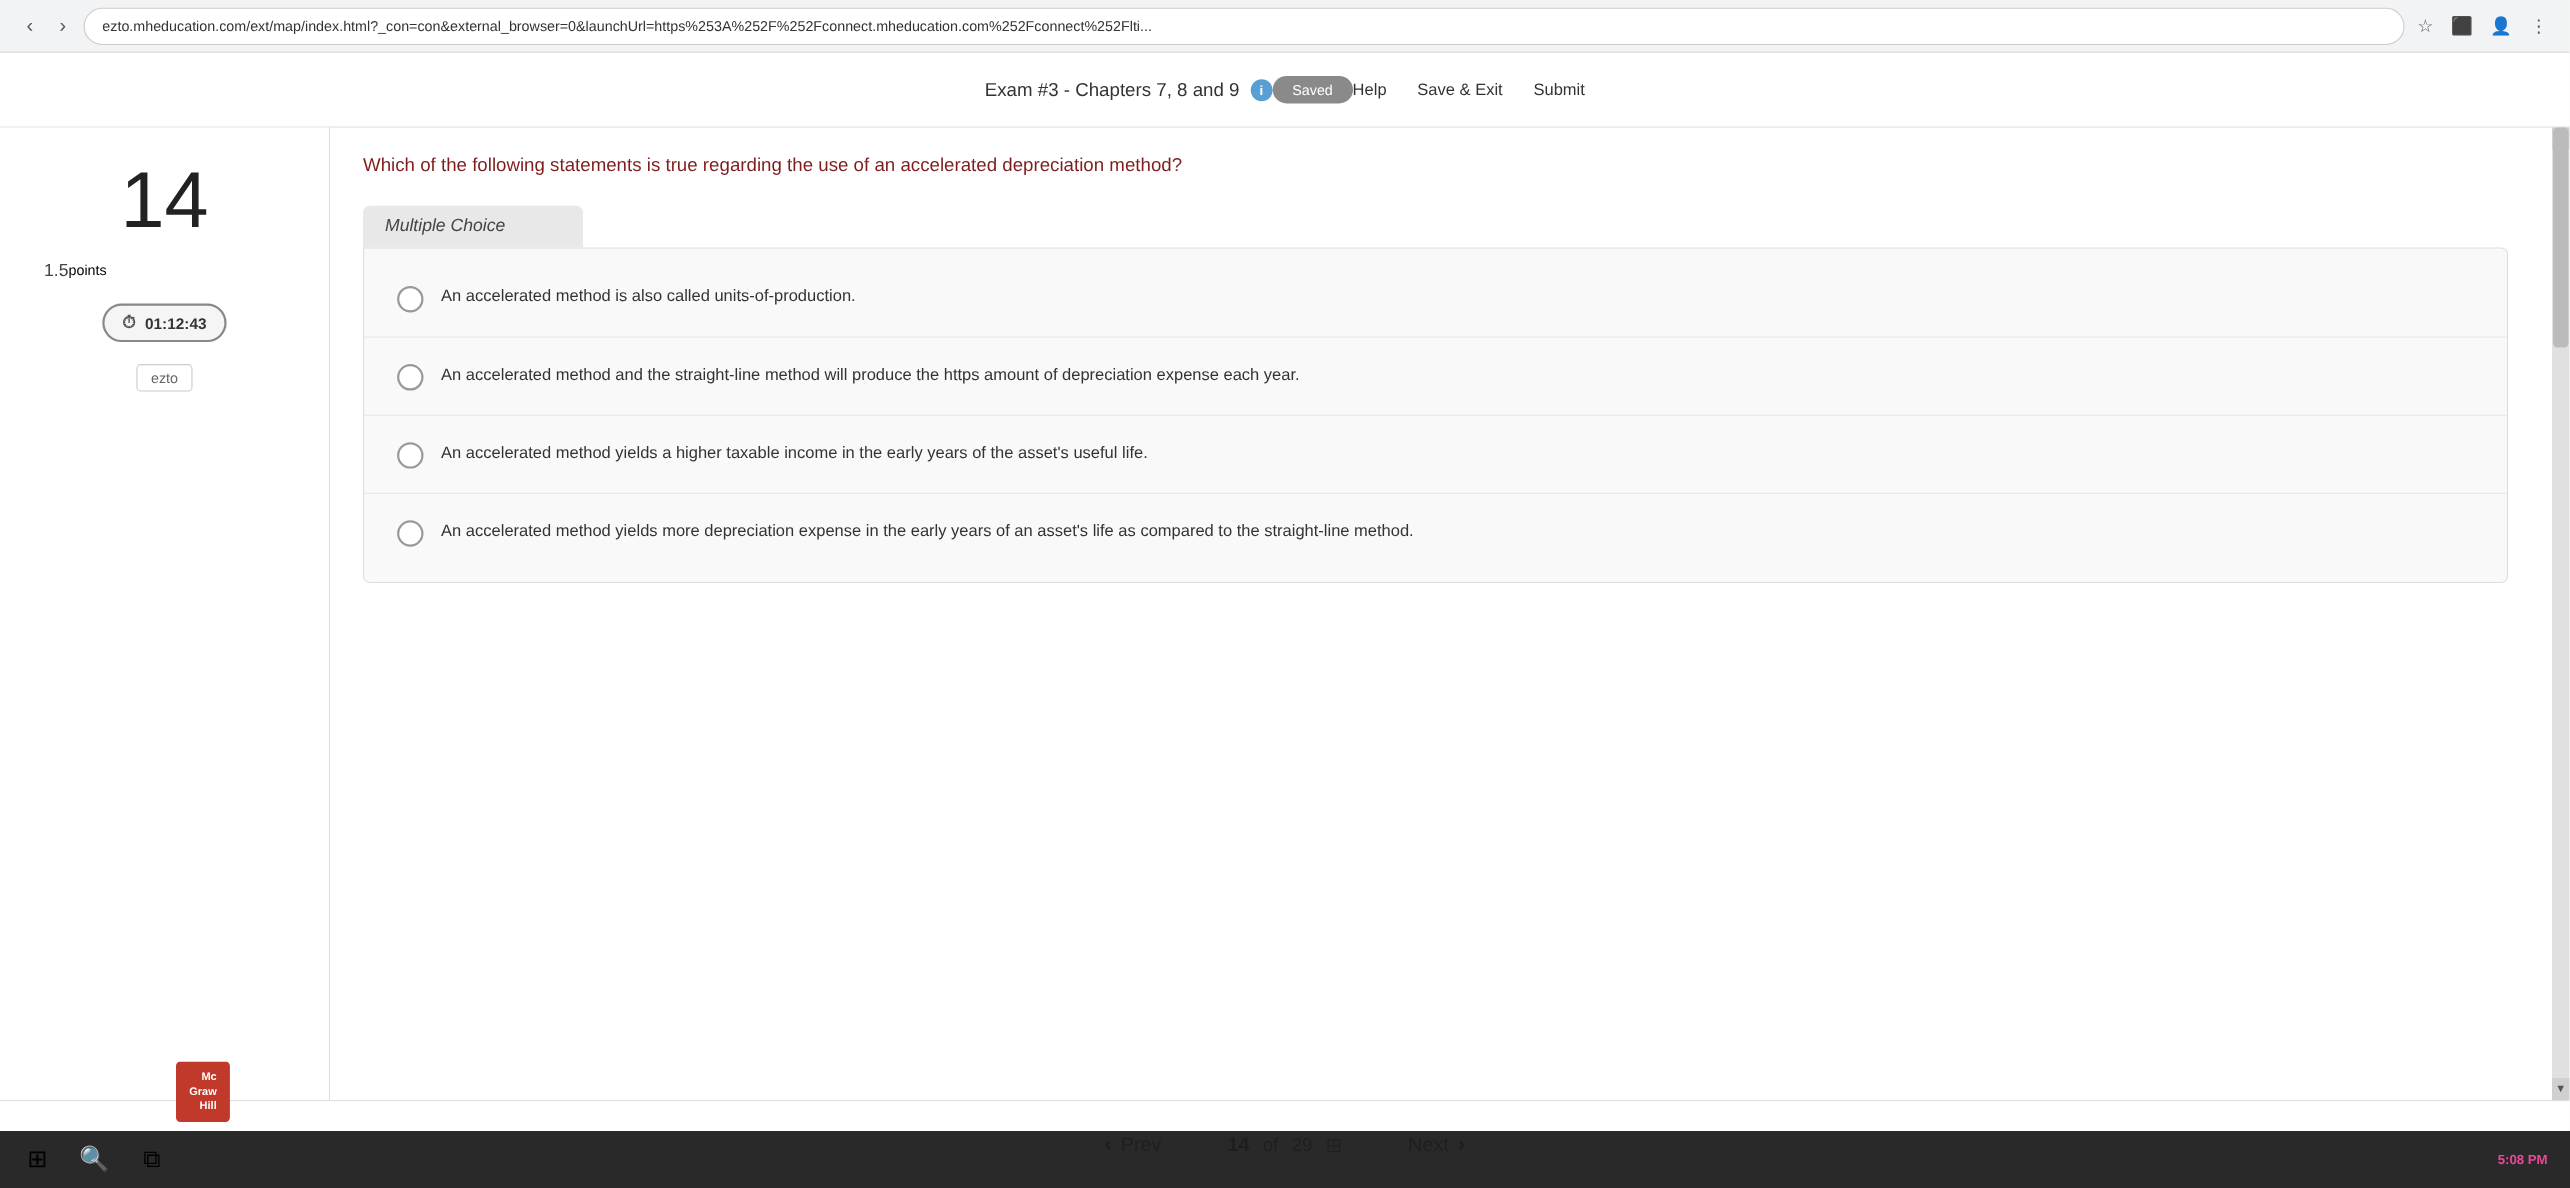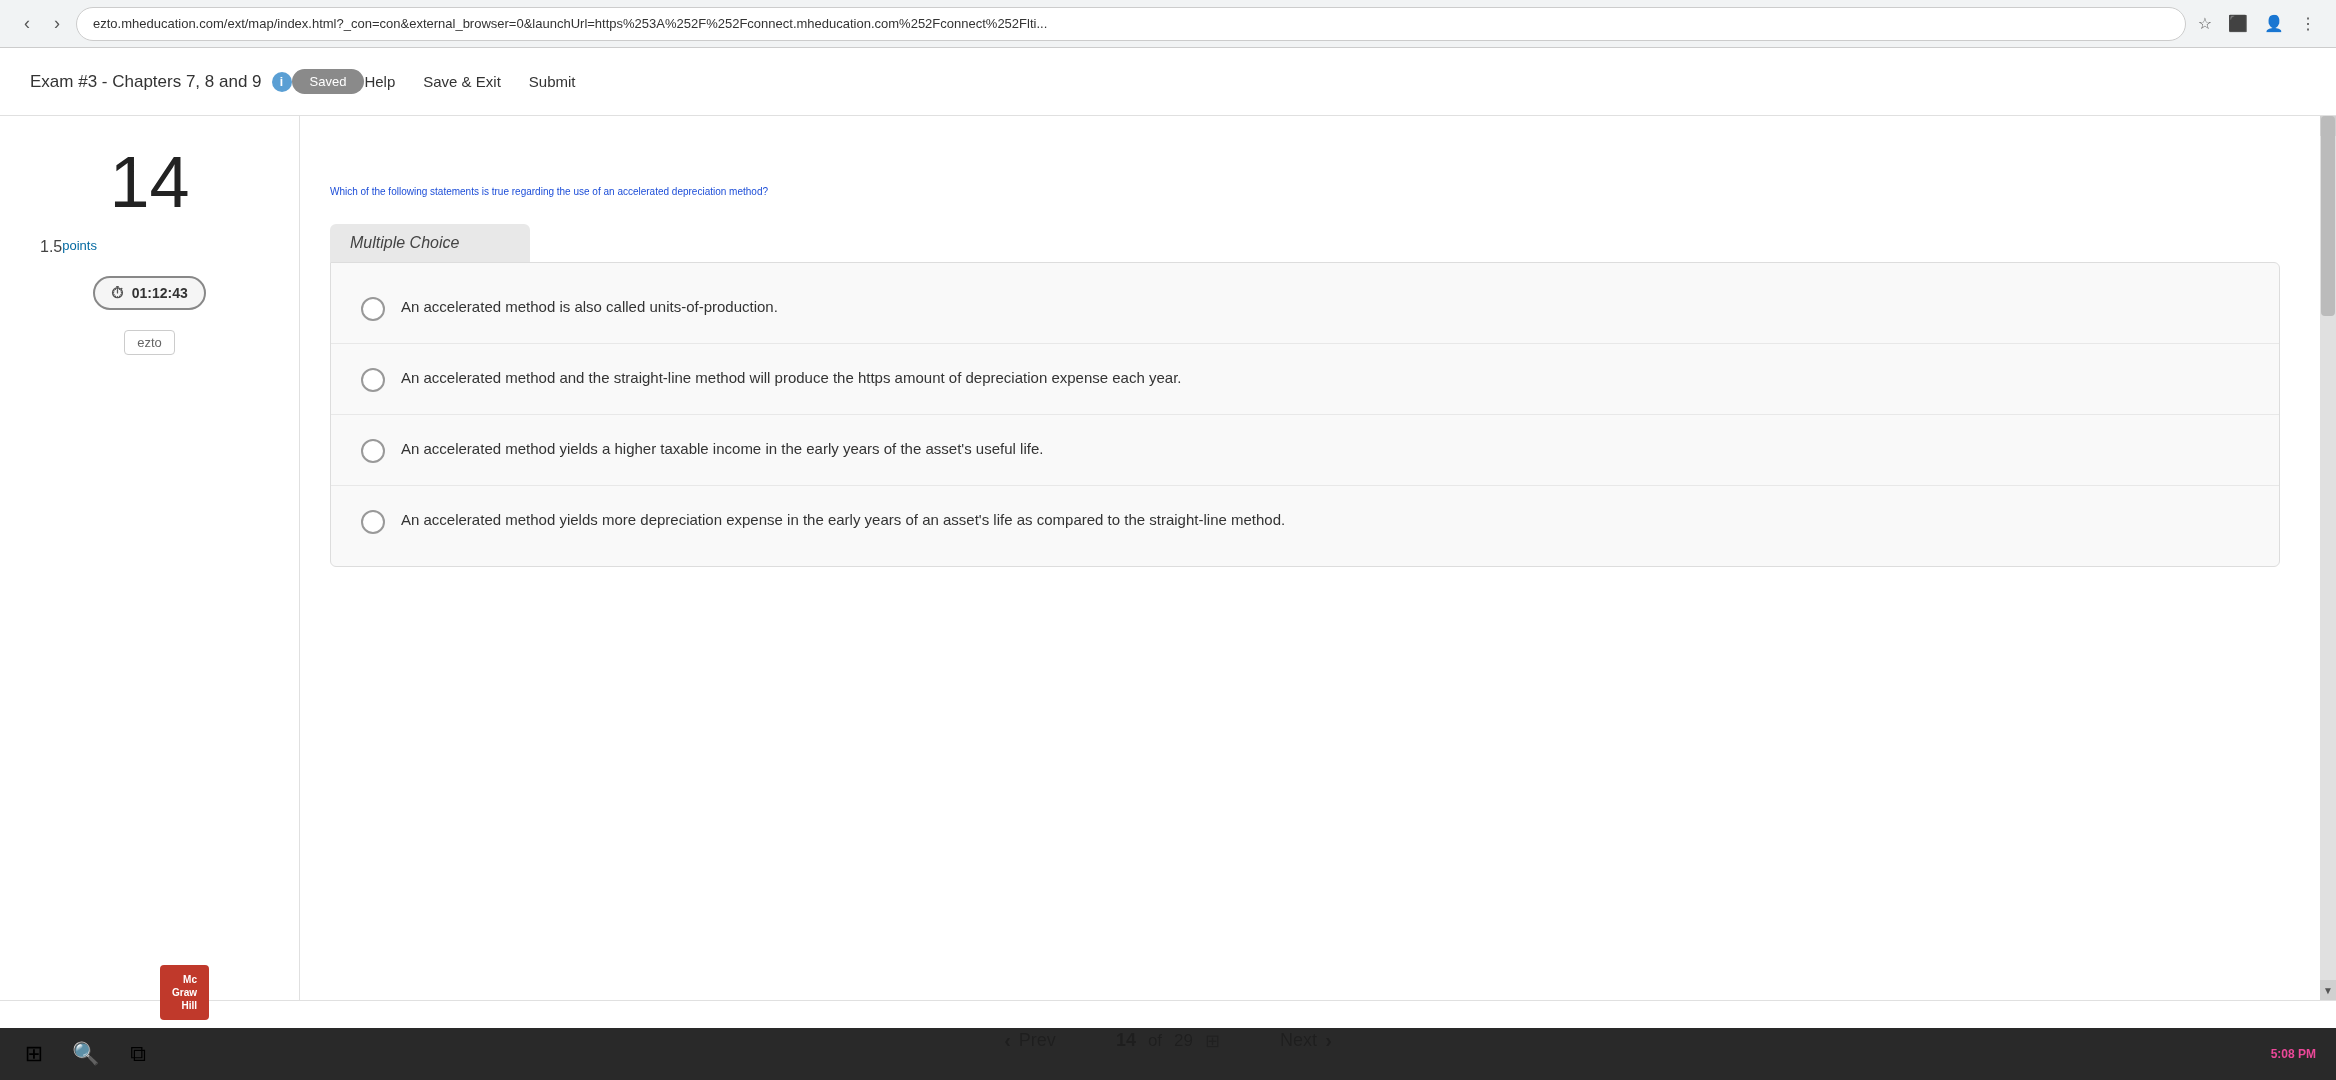--- a/index.html
+++ b/index.html
@@ -69,21 +69,21 @@
       background: white;
       min-height: calc(1080px - 48px);
       display: flex;
       flex-direction: column;
     }
 
     
     .top-header {
       display: flex;
       align-items: center;
-      justify-content: flex-start;
+      justify-content: center;
       padding: 28px 30px;
       background: white;
       border-bottom: 1px solid #e0e0e0;
       height: 68px;
     }
     .exam-title-area {
       display: flex;
       align-items: center;
       gap: 10px;
     }
@@ -159,21 +159,21 @@
       align-self: flex-start;
       margin-left: 20px;
     }
     .points-value {
       font-size: 16px;
       color: #444;
       font-weight: 500;
     }
     .points-label {
       font-size: 13px;
-      color: #0369a1;
+      color: #000000;
     }
     .timer-badge {
       display: flex;
       align-items: center;
       gap: 8px;
       background: #f5f5f5;
       border: 2px solid #888;
       border-radius: 20px;
       padding: 6px 16px;
       font-size: 14px;
@@ -195,26 +195,25 @@
     }
 
     
     .question-area {
       flex: 1;
       padding: 20px 40px 20px 30px;
       overflow-y: auto;
       position: relative;
     }
     .question-text {
-      font-size: 10px;
-      color: #1d4ed8;
+      font-size: 17px;
+      color: #7f1d1d;
       line-height: 1.6;
       margin-bottom: 24px;
       font-weight: 400;
-      margin-top: 48px;
     }
     .answer-type-label {
       background: #e8e8e8;
       border-radius: 6px 6px 0 0;
       padding: 10px 20px;
       font-size: 16px;
       color: #444;
       font-style: italic;
       margin-bottom: 0;
       display: inline-block;

